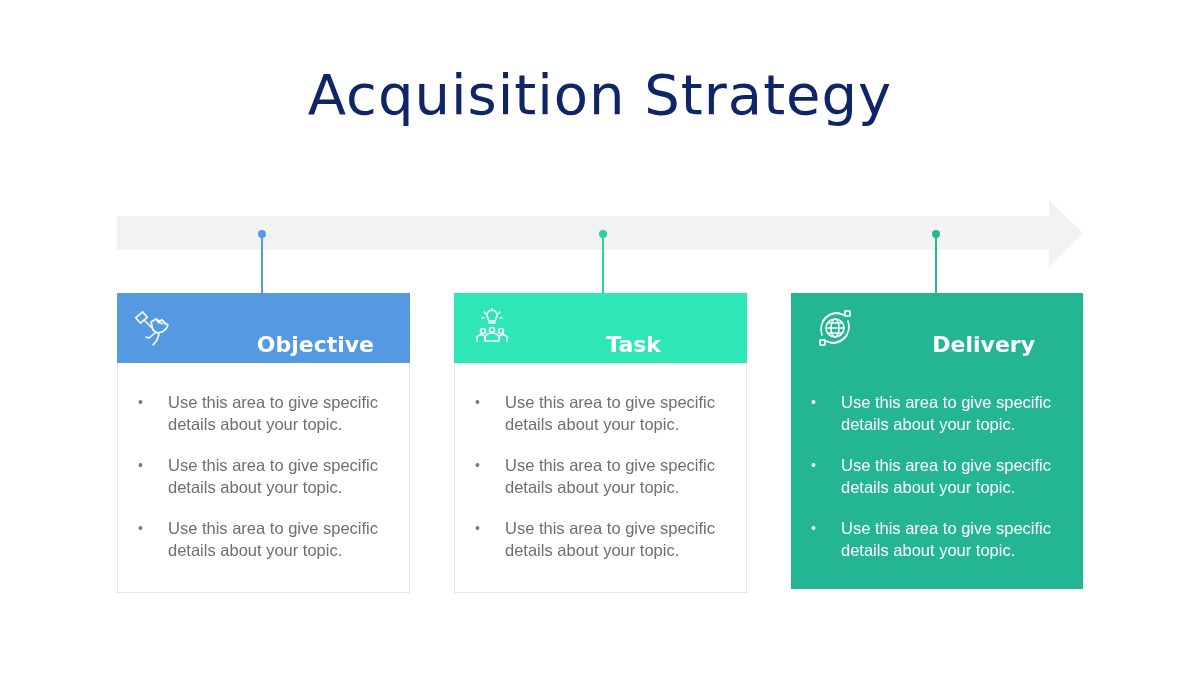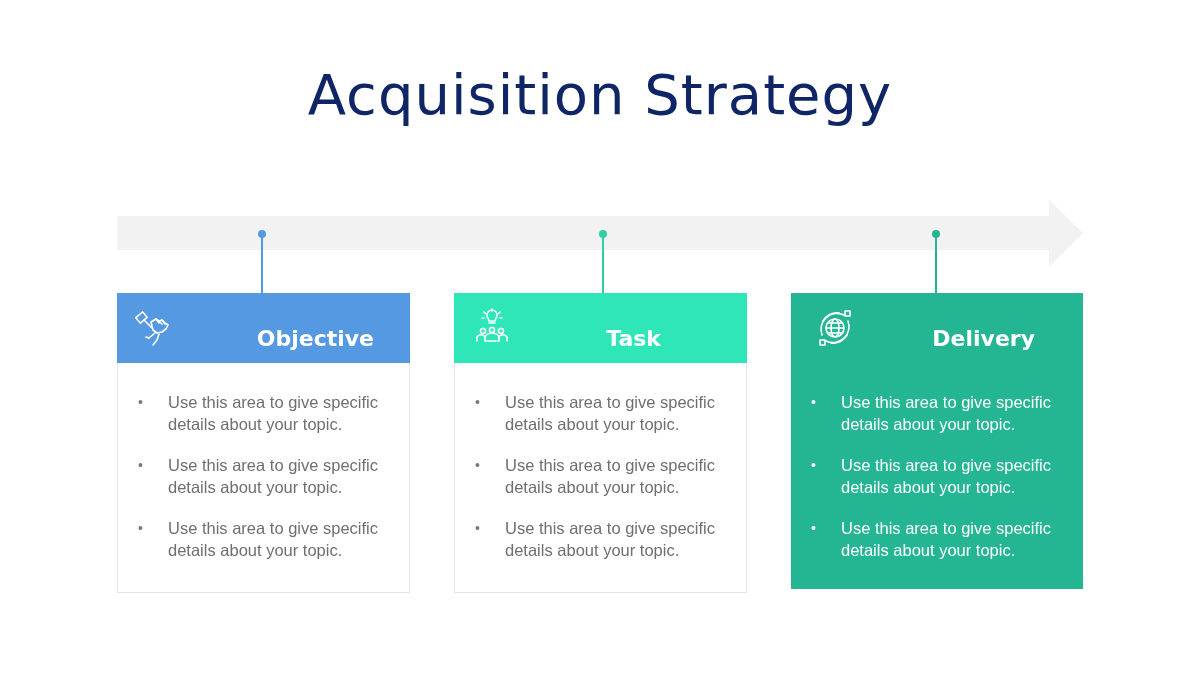--- a/index.html
+++ b/index.html
@@ -18,21 +18,21 @@
     .connector .dot {
       position: absolute; left: -3px; top: -3px; width: 8px; height: 8px; border-radius: 50%;
     }
 
     .card { position: absolute; top: 293px; width: 293px; }
     .card-header {
       position: relative; height: 70px; display: flex; align-items: center;
     }
     .card-header .icon { position: absolute; left: 18px; top: 15px; width: 40px; height: 40px; }
     .card-header .label {
-      position: absolute; right: 36px; top: 10px; height: 70px; line-height: 72px;
+      position: absolute; right: 36px; top: 16px; height: 70px; line-height: 72px;
       font-family: "DejaVu Sans", sans-serif; font-weight: bold; font-size: 22px; color: #ffffff;
     }
     .card-body {
       height: 230px; border: 1px solid #e6e6e6; border-top: none; background: #ffffff;
       padding: 29px 20px 0 20px;
     }
     .card.filled .card-body { border: none; height: 226px; }
     .bullets { list-style: none; }
     .bullets li {
       position: relative; padding-left: 30px; margin-bottom: 20px;

